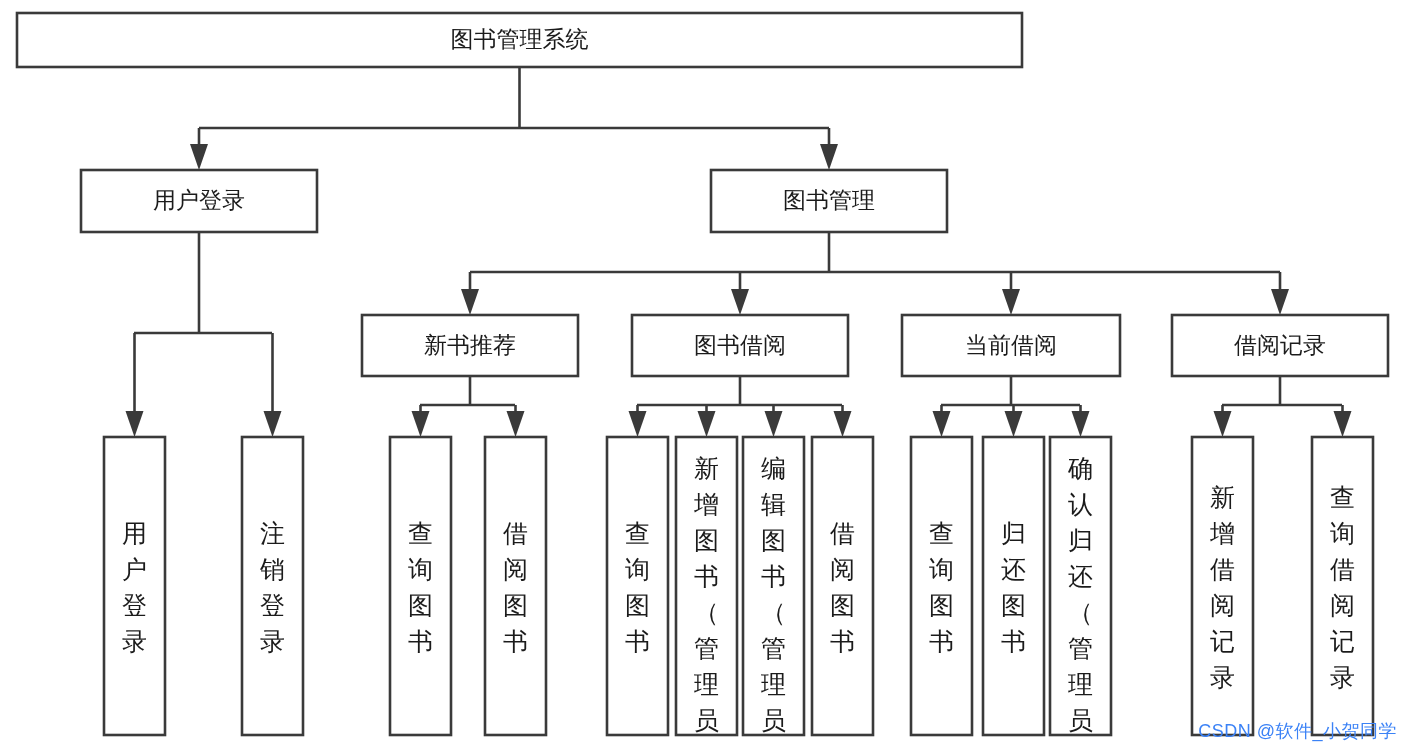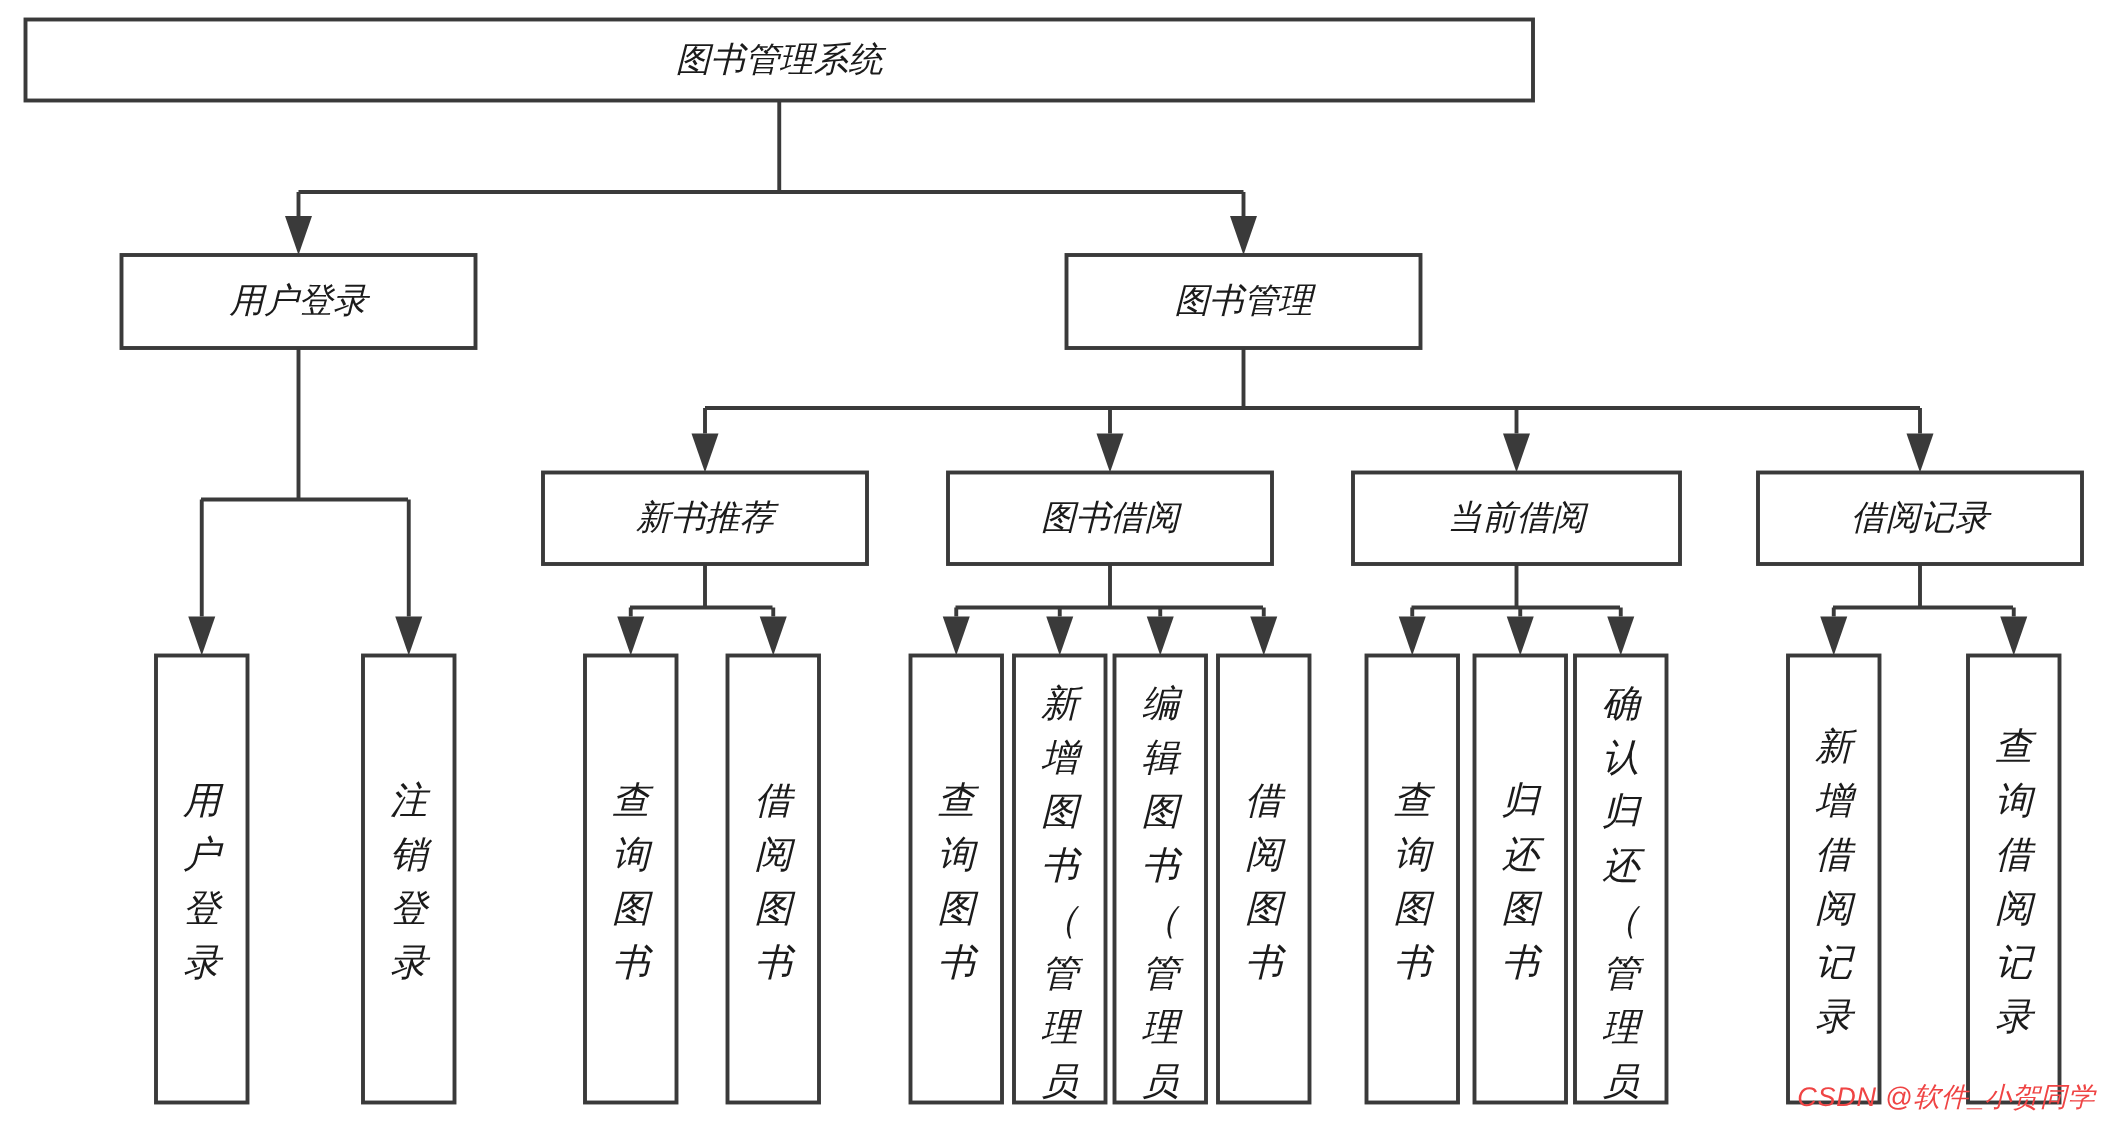--- a/index.html
+++ b/index.html
@@ -13,21 +13,20 @@
     font-family: "Liberation Sans", "DejaVu Sans", sans-serif;
     position: relative;
     overflow: hidden;
   }
   #diagram-root {
     position: absolute;
     left: 0;
     top: 0;
     width: 1405px;
     height: 747px;
-    font-style: italic;
   }
   svg.flow {
     display: block;
     width: 1405px;
     height: 747px;
   }
   .node-rect {
     fill: #ffffff;
     stroke: #3a3a3a;
     stroke-width: 2.6;
@@ -55,21 +54,21 @@
   .arrow-head {
     fill: #3a3a3a;
     stroke: none;
   }
   .watermark {
     position: absolute;
     right: 8px;
     bottom: 4px;
     font-family: "Liberation Sans", "DejaVu Sans", sans-serif;
     font-size: 18px;
-    color: #ef4444;
+    color: #3b82f6;
     letter-spacing: 0.5px;
     white-space: nowrap;
     pointer-events: none;
   }
 </style>
 </head>
 <body>
 
 <div id="diagram-root">
   <svg class="flow" viewBox="0 0 1405 747" xmlns="http://www.w3.org/2000/svg">

